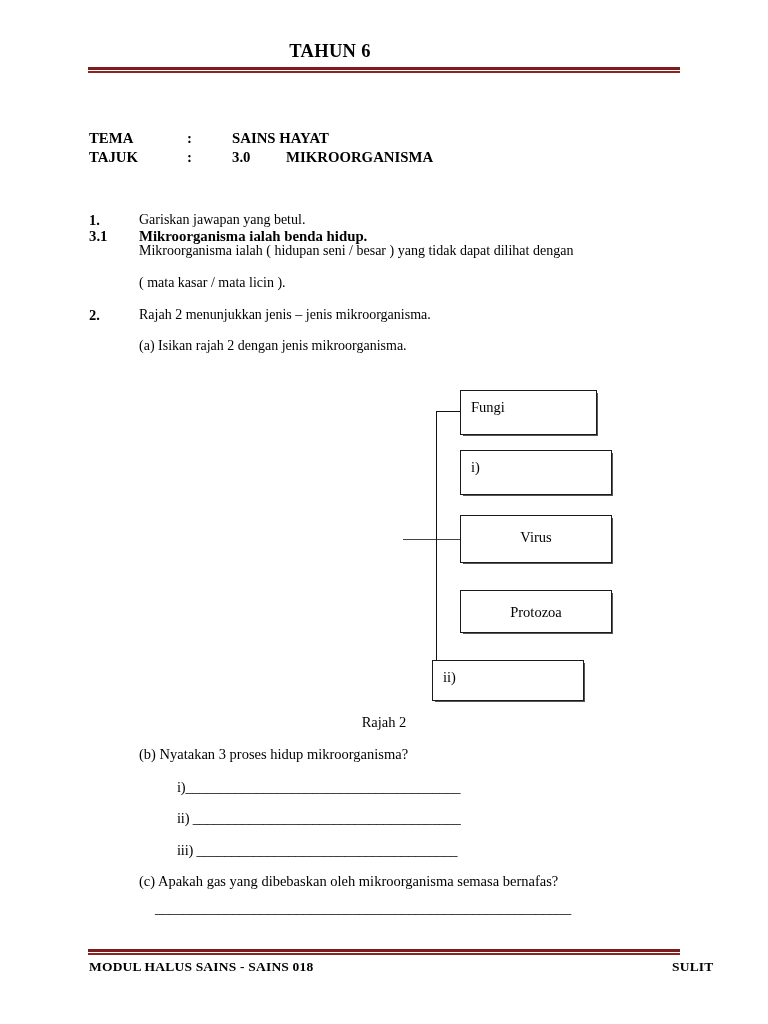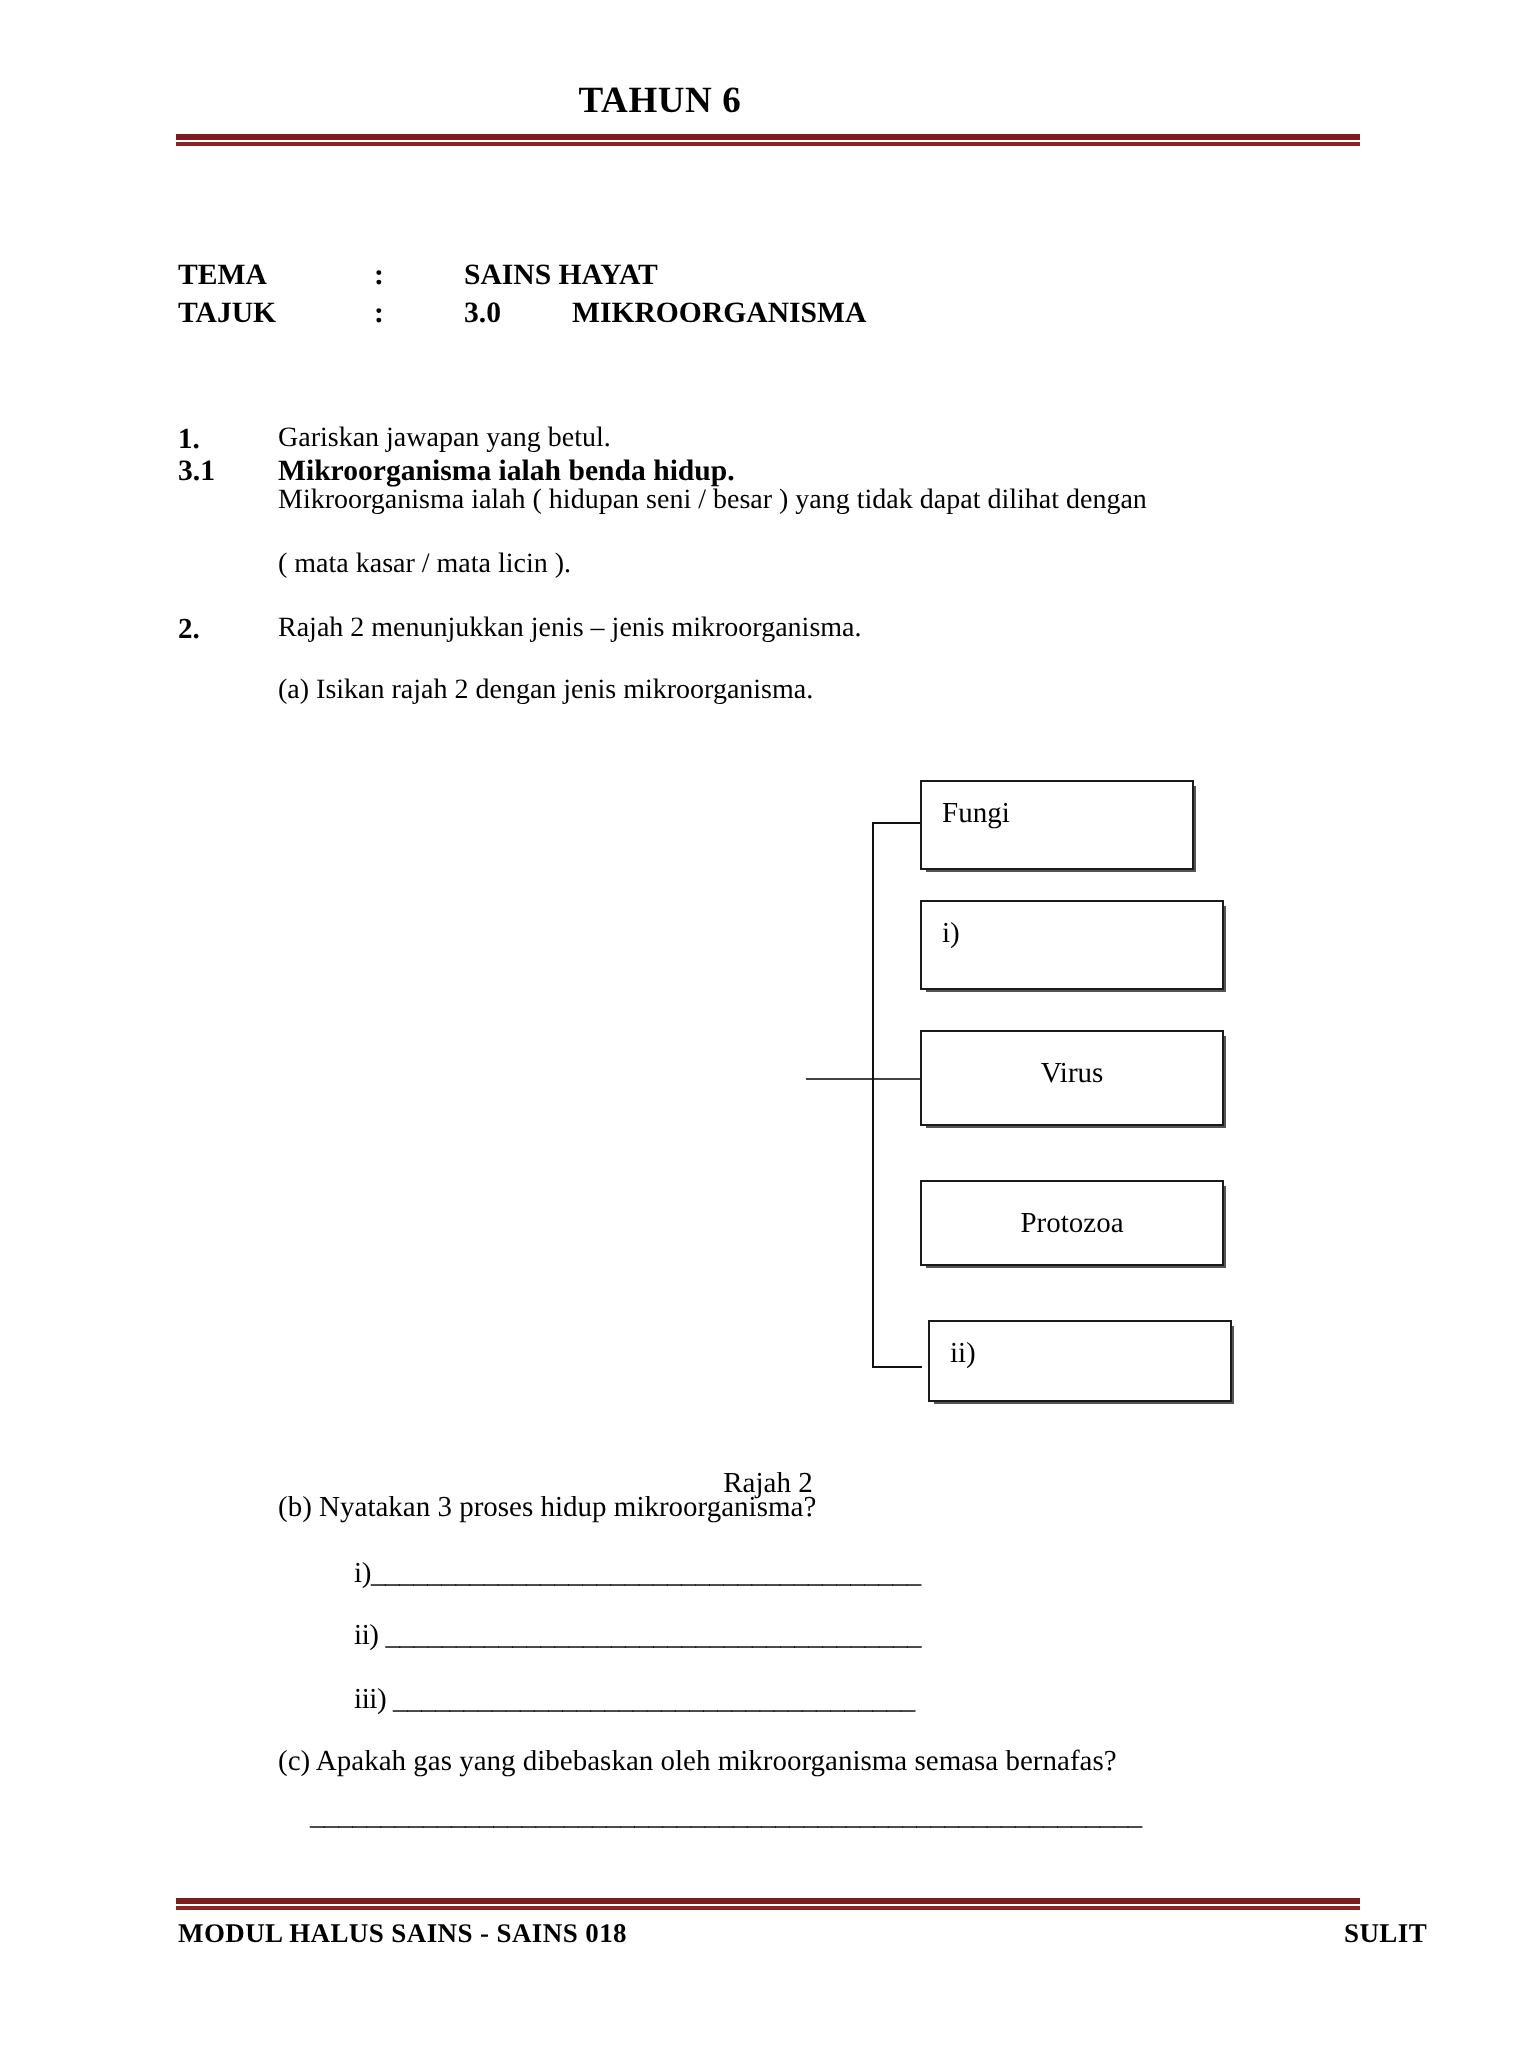--- a/index.html
+++ b/index.html
@@ -118,42 +118,41 @@
   }
   .dbox .tl { left: 10px; top: 8px; }
   .dbox .ctr { left: 0; width: 100%; text-align: center; top: 13px; }
 
   .box-root   { left: 259px; top: 515px; width: 144px; height: 49px; }
   .box-root .ctr { top: 14px; }
   .box-fungi  { left: 460px; top: 390px; width: 137px; height: 45px; }
   .box-i      { left: 460px; top: 450px; width: 152px; height: 45px; }
   .box-virus  { left: 460px; top: 515px; width: 152px; height: 48px; }
   .box-proto  { left: 460px; top: 590px; width: 152px; height: 43px; }
-  .box-ii     { left: 464px; top: 660px; width: 152px; height: 41px; }
+  .box-ii     { left: 432px; top: 660px; width: 152px; height: 41px; }
 
   .conn {
     position: absolute;
     background: #111111;
   }
   
   .trunk  { left: 436px; top: 411px; width: 1px; height: 272px; }
   
   .stub-root  { left: 403px; top: 539px; width: 60px; height: 1px; background:#444; }
   
   .stub-fungi { left: 436px; top: 411px; width: 25px; height: 1px; }
   
   .stub-ii    { left: 436px; top: 683px; width: 25px; height: 1px; }
 
   .rajah-cap {
     position: absolute;
     left: 0; top: 714px;
     width: 768px;
     text-align: center;
     font-size: 14.5px;
-    margin-top: 20px;
   }
 
   
   .sub-b { position: absolute; left: 139px; top: 746px; font-size: 14.5px; white-space: pre; }
   .sub-c { position: absolute; left: 139px; top: 873px; font-size: 14.5px; white-space: pre; text-align: center; }
 
   .ansline {
     position: absolute;
     left: 177px;
     font-size: 14.5px;

